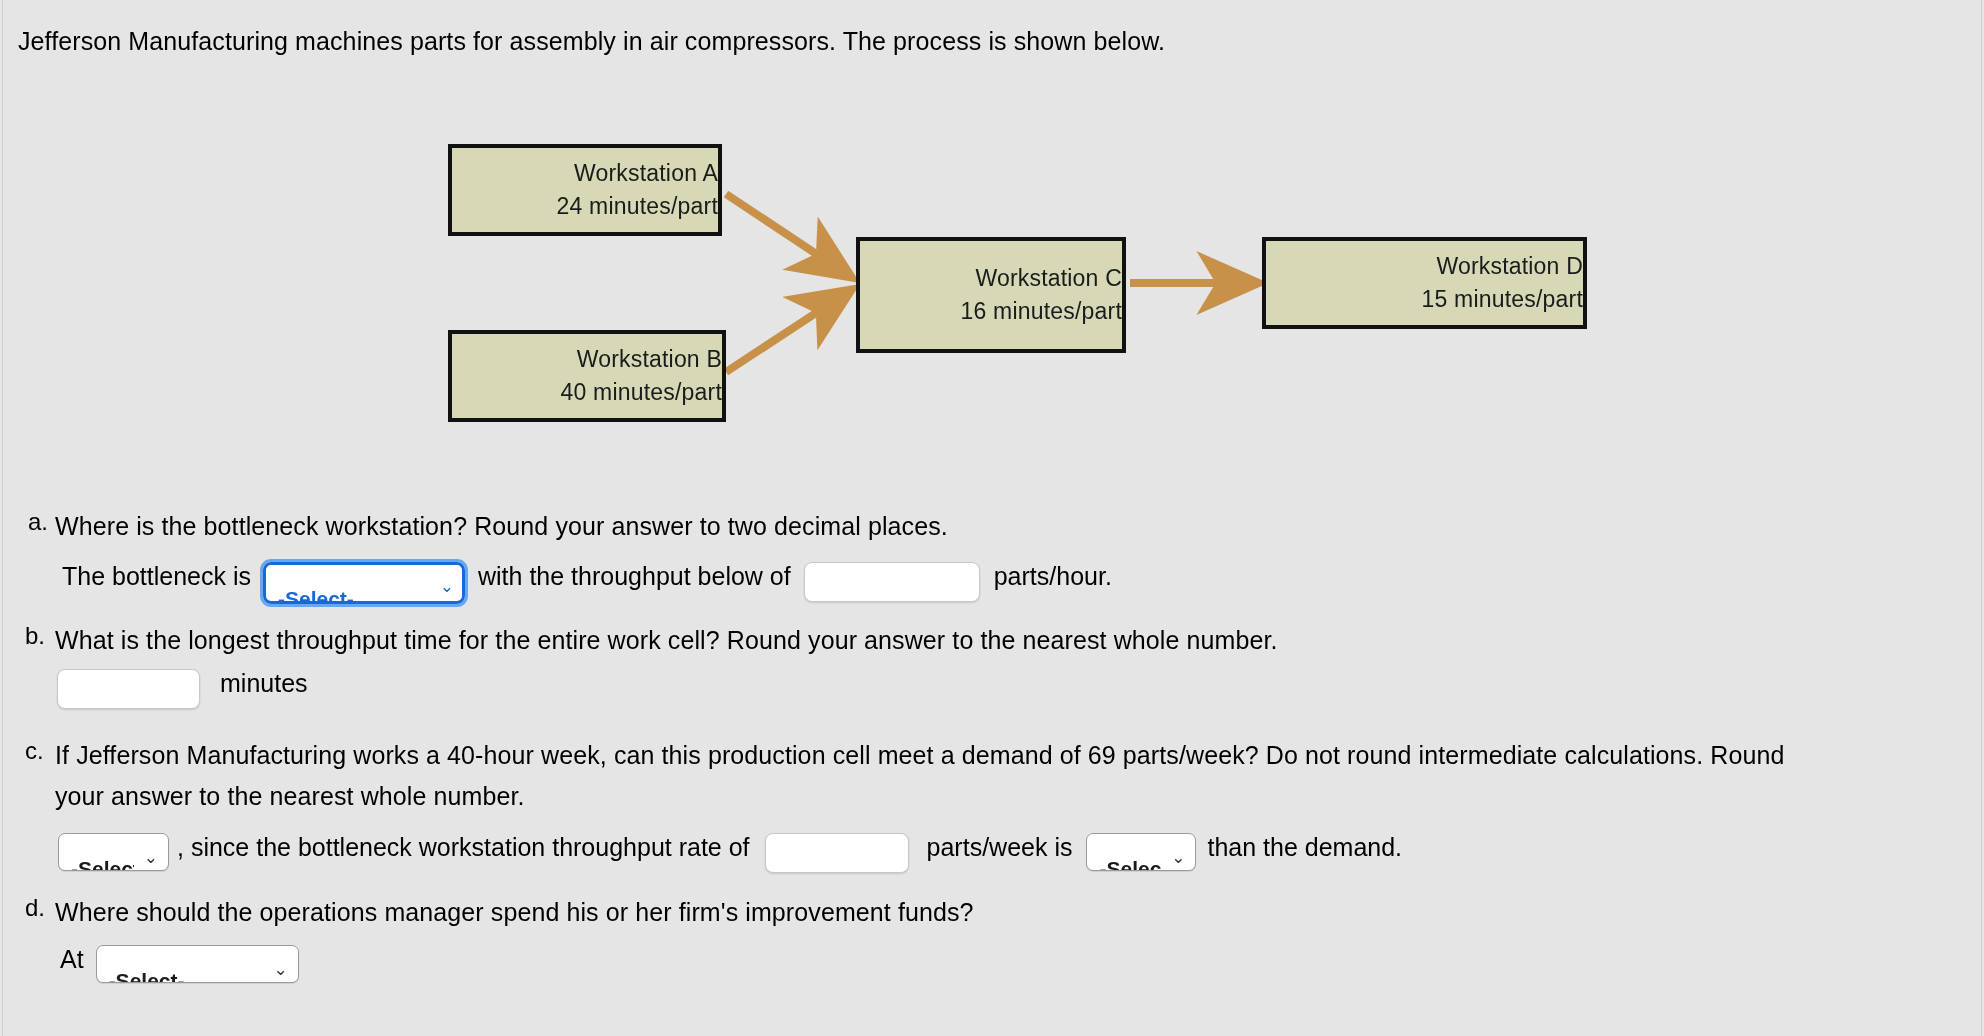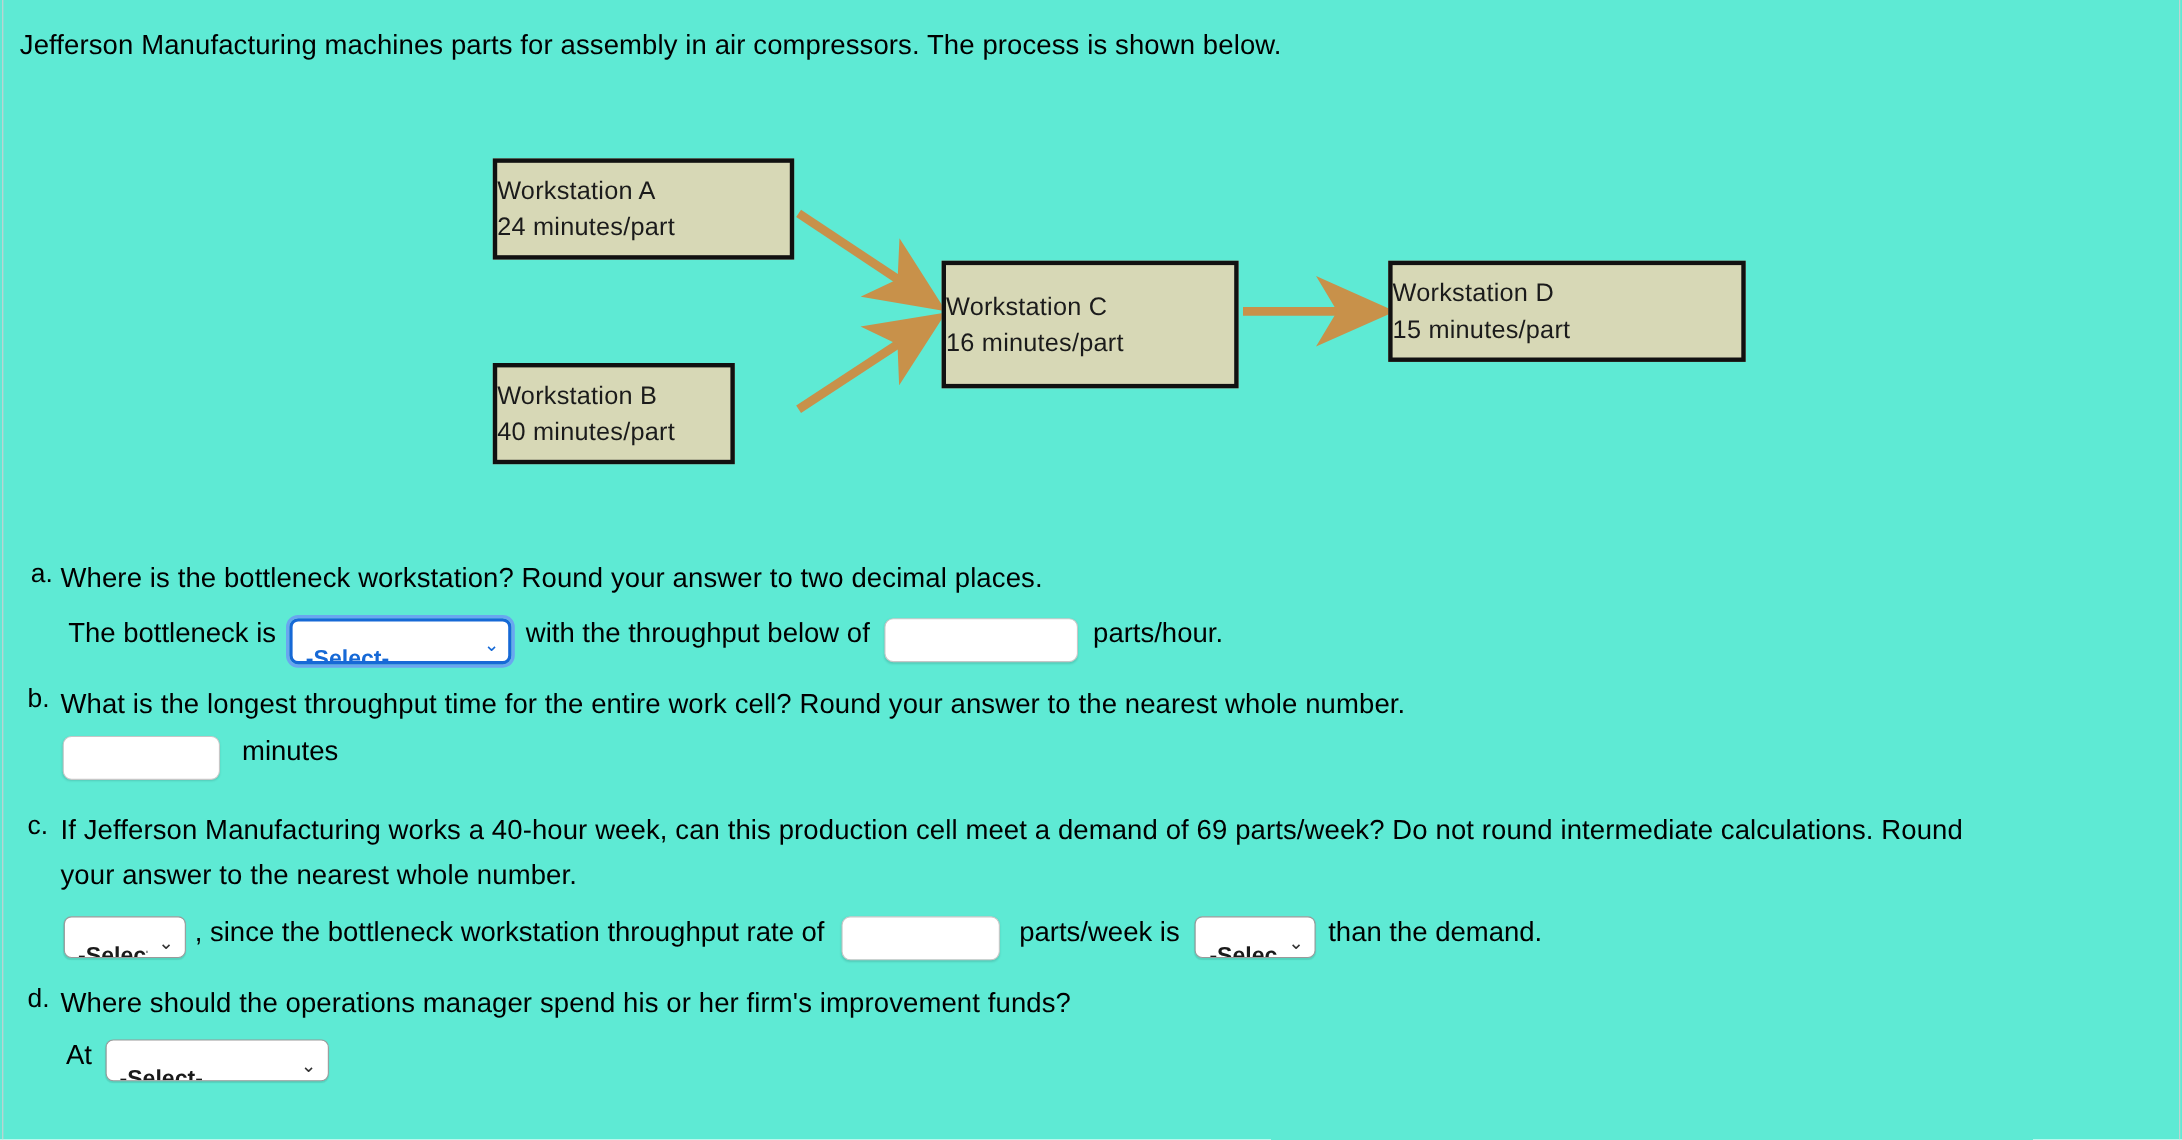--- a/index.html
+++ b/index.html
@@ -8,21 +8,21 @@
     width: 1984px; height: 1036px;
     background: #ffffff;
     font-family: "Liberation Sans", sans-serif;
     color: #000000;
     overflow: hidden;
   }
   #page {
     position: relative;
     width: 1984px;
     height: 1036px;
-    background: #5eead4;
+    background: #e5e5e5;
   }
   
   .edge-rule {
     position: absolute;
     top: 0;
     width: 1px;
     height: 1036px;
     background: #d0d0d0;
   }
   .edge-rule.left  { left: 2px; }
@@ -45,31 +45,31 @@
     top: 110px;
     width: 1620px;
     height: 260px;
   }
   .ws-box {
     position: absolute;
     background: #d7d8b6;
     border: 4px solid #111111;
     display: flex;
     flex-direction: column;
-    align-items: flex-start;
+    align-items: flex-end;
     justify-content: center;
     text-align: center;
     font-size: 23px;
     line-height: 33px;
     color: #1b1b1b;
     letter-spacing: .2px;
   }
   .ws-box .ln { display: block; white-space: nowrap; }
   .ws-a { left: 448px; top: 34px;  width: 274px; height: 92px; }
-  .ws-b { left: 448px; top: 220px; width: 220px; height: 92px; }
+  .ws-b { left: 448px; top: 220px; width: 278px; height: 92px; }
   .ws-c { left: 856px; top: 127px; width: 270px; height: 116px; }
   .ws-d { left: 1262px; top: 127px; width: 325px; height: 92px; }
 
   .arrows {
     position: absolute;
     left: 0; top: 0;
     width: 1620px; height: 340px;
     pointer-events: none;
   }
 

